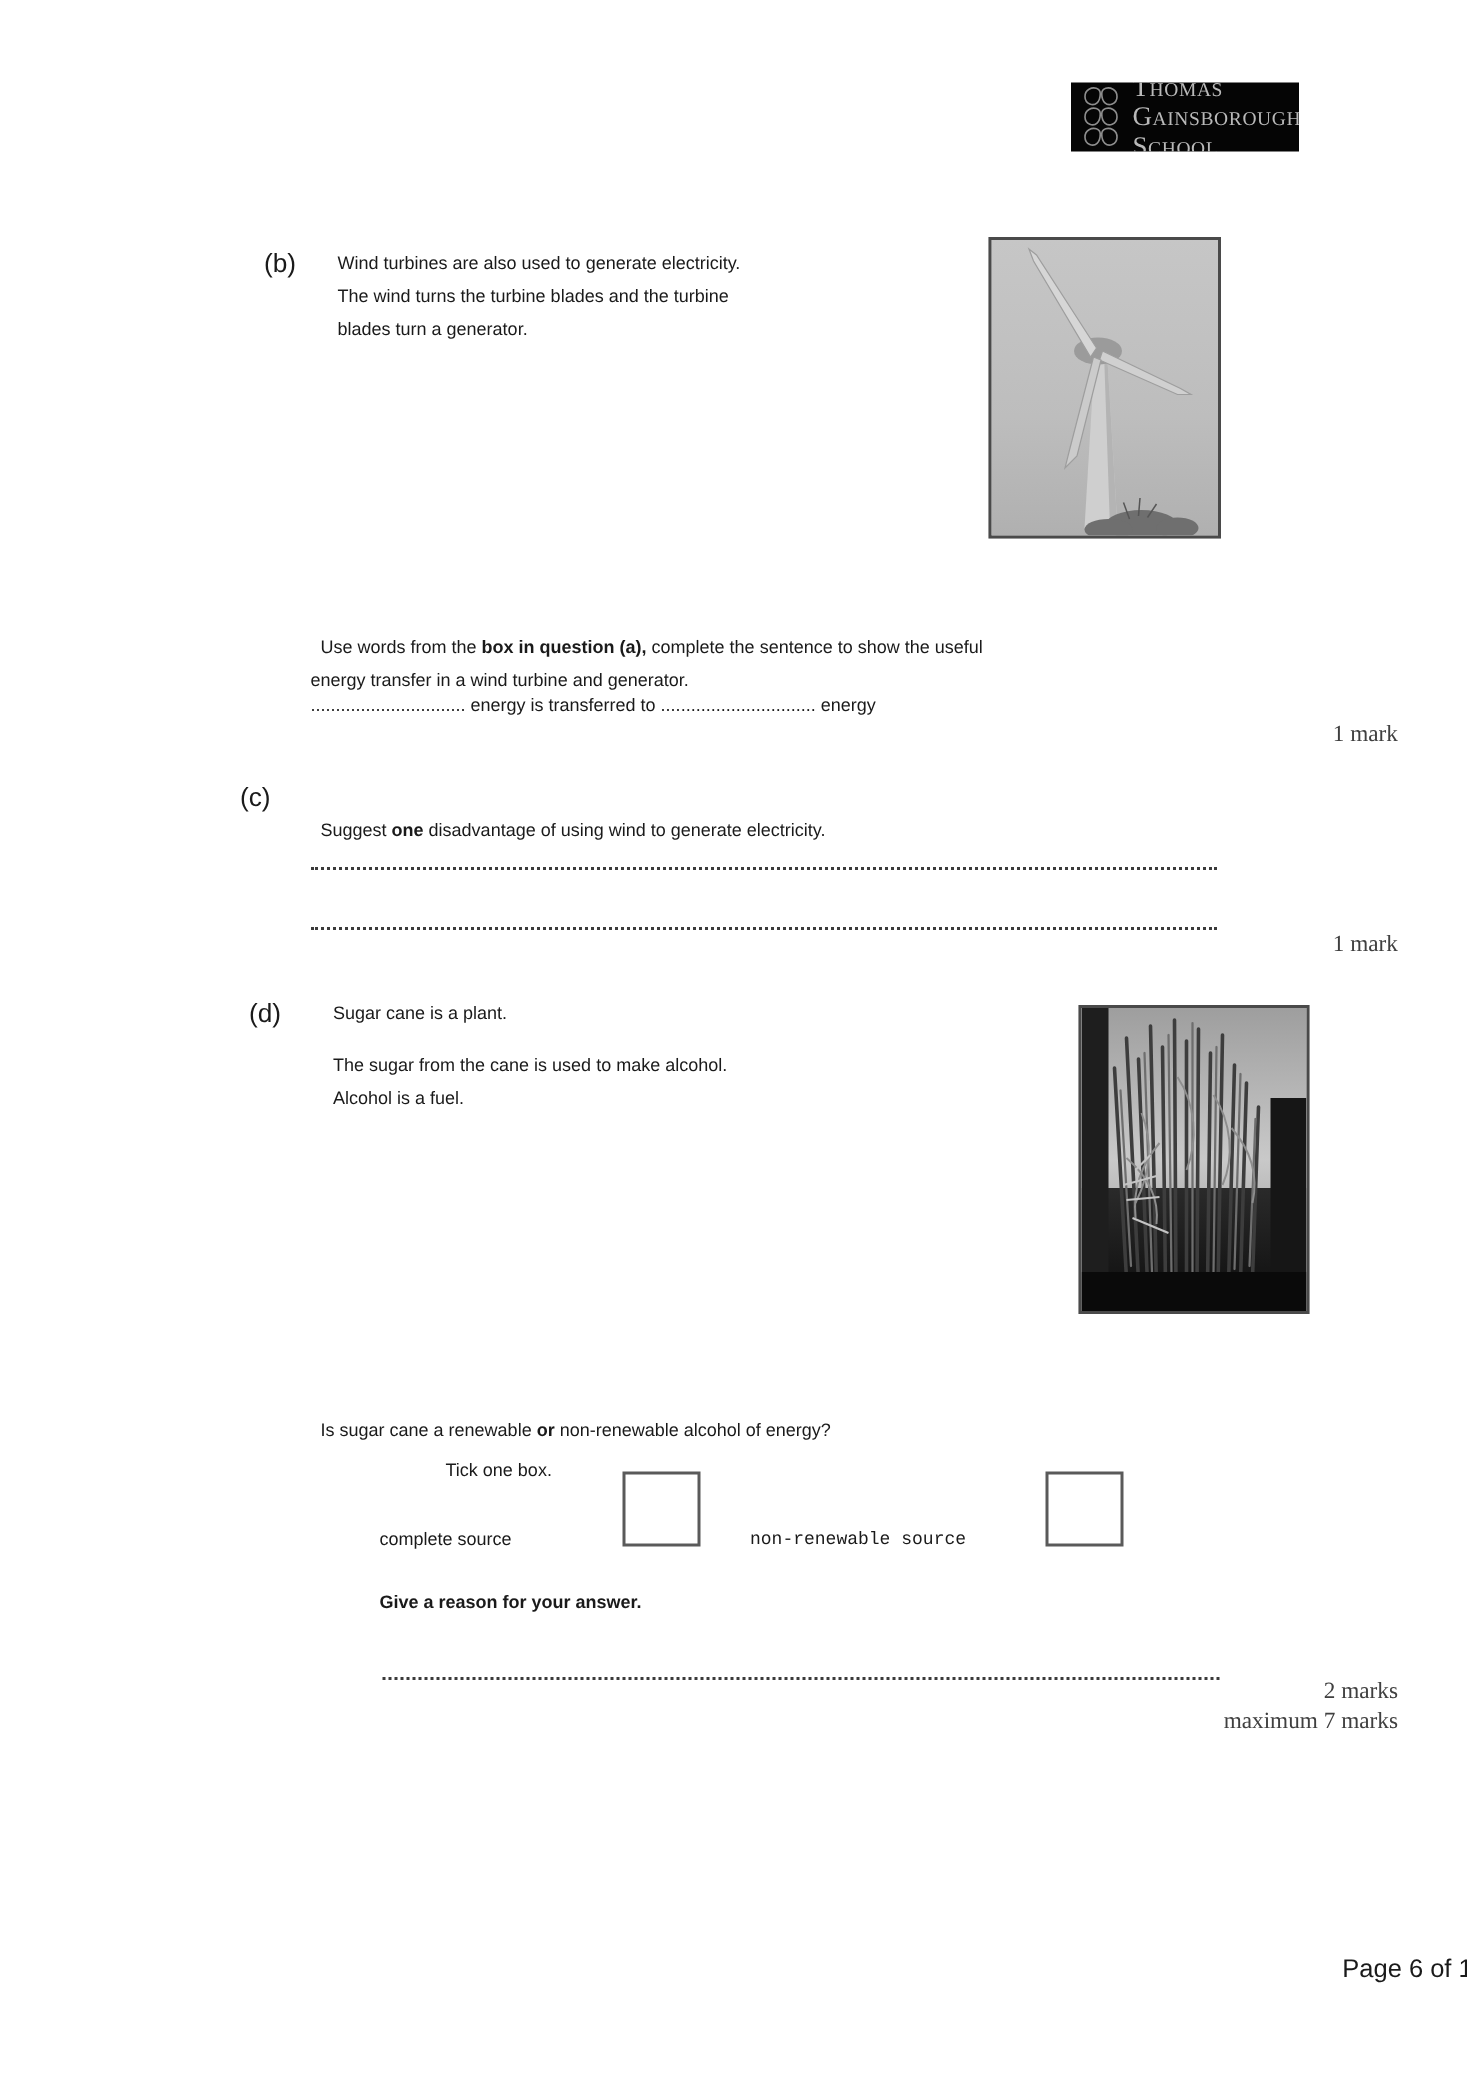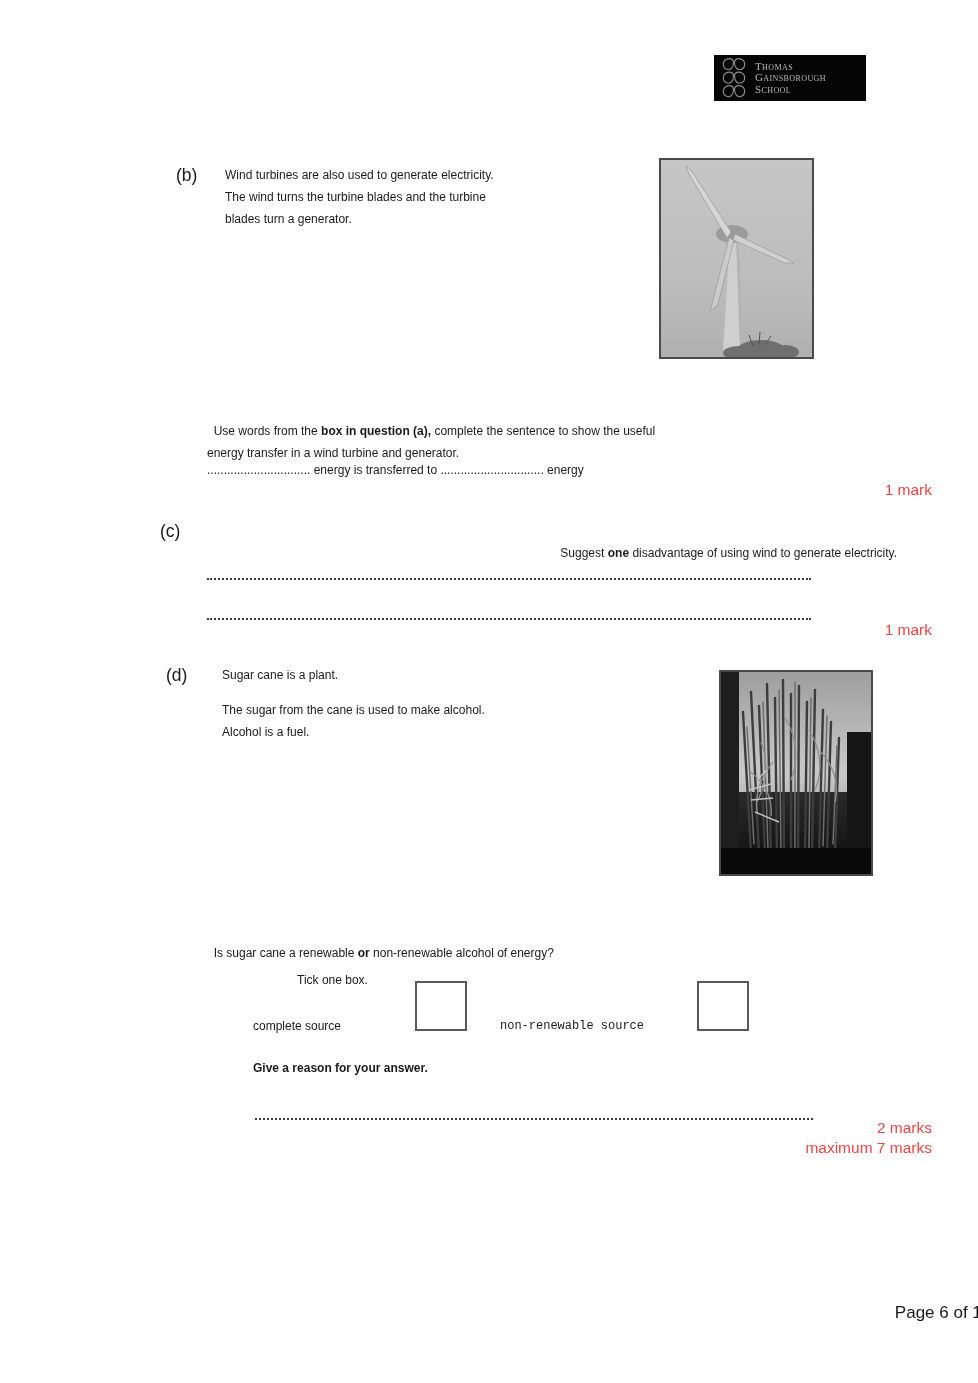--- a/index.html
+++ b/index.html
@@ -37,21 +37,21 @@
   .logo-text {
     margin-left: 4px;
     display: flex;
     flex-direction: column;
     justify-content: center;
     line-height: 1.06;
   }
   .logo-line {
     font-family: "Liberation Serif", serif;
     color: #b9b9b9;
-    font-size: 11px;
+    font-size: 18px;
     letter-spacing: 0.4px;
     white-space: nowrap;
     font-variant: small-caps;
   }
 
   
   .ptext {
     position: absolute;
     font-size: 12px;
     line-height: 22px;
@@ -64,23 +64,24 @@
     line-height: 22px;
     color: #1a1a1a;
   }
   b { font-weight: bold; }
 
   .marks {
     position: absolute;
     right: 46px;
     font-size: 15.5px;
     line-height: 20px;
-    color: #ef4444;
+    color: #404040;
     text-align: right;
     white-space: nowrap;
+    font-family: Liberation Serif, serif;
   }
 
   
   .dotline {
     position: absolute;
     height: 20px;
     border-bottom: 2px dotted #3b3b3b;
   }
 
   
@@ -172,21 +173,21 @@
 <div class="ptext" style="left:207px; top:398px; width:690px;">
   <span>Use words from the </span><b>box in question (a),</b><span> complete the sentence to show the useful
 energy transfer in a wind turbine and generator.</span>
 </div>
 
 <div class="ptext" style="left:207px; top:459px; width:700px;">............................... energy is transferred to ............................... energy</div>
 
 <div class="marks" style="top:480px;">1 mark</div>
 
 <div class="marker" style="left:160px; top:520px;">(c)</div>
-<div class="ptext" style="left:207px; top:520px; width:690px;text-align:right;">
+<div class="ptext" style="left:207px; top:520px; width:690px;">
   <span>Suggest </span><b>one</b><span> disadvantage of using wind to generate electricity.</span>
 </div>
 
 <div class="dotline" style="left:207px; top:558px; width:604px;"></div>
 <div class="dotline" style="left:207px; top:598px; width:604px;"></div>
 
 <div class="marks" style="top:620px;">1 mark</div>
 
 <div class="marker" style="left:166px; top:664px;">(d)</div>
 <div class="ptext" style="left:222px; top:664px; width:450px;">Sugar cane is a plant.</div>

